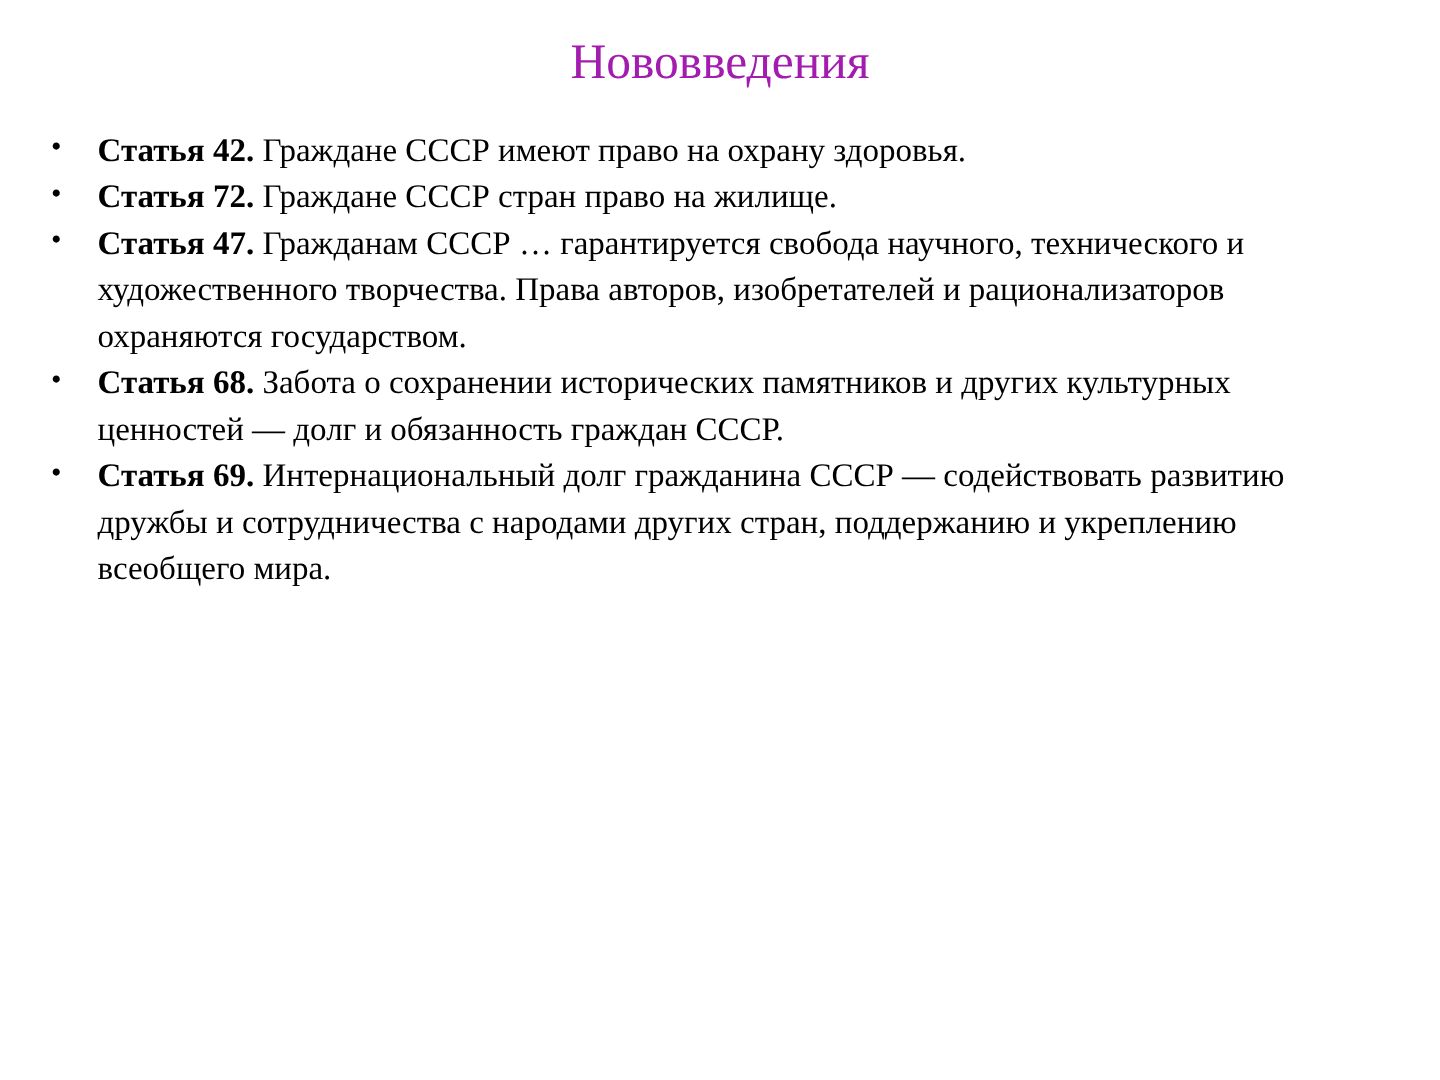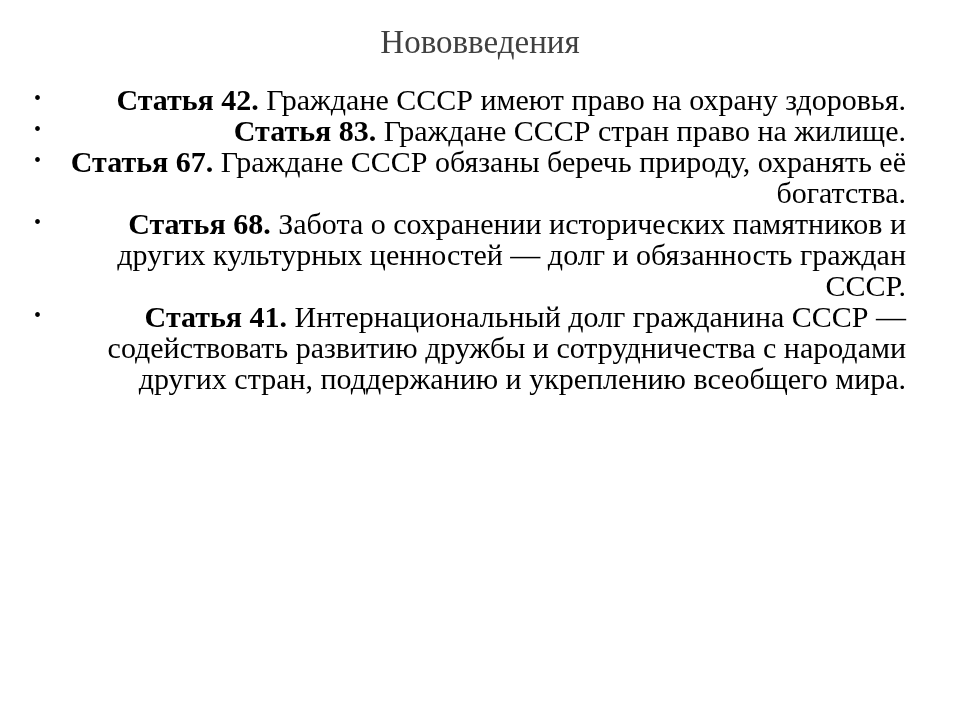--- a/index.html
+++ b/index.html
@@ -19,37 +19,36 @@
   .title {
     margin: 0;
     position: absolute;
     top: 22px;
     left: 0;
     width: 100%;
     text-align: center;
     font-size: 33px;
     font-weight: normal;
     line-height: 40px;
-    color: #404040;
+    color: #a21caf;
   }
   .bullets {
     position: absolute;
     top: 84px;
     left: 34px;
     width: 872px;
     margin: 0;
     padding: 0;
     list-style: none;
   }
   .bullets li {
     position: relative;
     padding-left: 31px;
-    font-size: 30px;
+    font-size: 22px;
     line-height: 31px;
-    text-align: right;
   }
   .bullets li::before {
     content: "\2022";
     position: absolute;
     left: 0;
     top: -1px;
     font-size: 20px;
     color: #000000;
   }
   .article-label {
@@ -59,24 +58,24 @@
 </style>
 </head>
 <body>
 
 <div class="slide">
   <h1 class="title">Нововведения</h1>
 
   <ul class="bullets">
     <li><span class="article-label">Статья 42.</span><span class="article-text">Граждане СССР имеют право на охрану здоровья.</span></li>
 
-    <li><span class="article-label">Статья 83.</span><span class="article-text">Граждане СССР стран право на жилище.</span></li>
+    <li><span class="article-label">Статья 72.</span><span class="article-text">Граждане СССР стран право на жилище.</span></li>
+
+
+    <li><span class="article-label">Статья 47.</span><span class="article-text">Гражданам СССР … гарантируется свобода научного, технического и художественного творчества. Права авторов, изобретателей и рационализаторов охраняются государством.</span></li>
 
 
 
-
-    <li><span class="article-label">Статья 67.</span><span class="article-text">Граждане СССР обязаны беречь природу, охранять её богатства.</span></li>
-
     <li><span class="article-label">Статья 68.</span><span class="article-text">Забота о сохранении исторических памятников и других культурных ценностей — долг и обязанность граждан СССР.</span></li>
 
-    <li><span class="article-label">Статья 41.</span><span class="article-text">Интернациональный долг гражданина СССР — содействовать развитию дружбы и сотрудничества с народами других стран, поддержанию и укреплению всеобщего мира.</span></li>
+    <li><span class="article-label">Статья 69.</span><span class="article-text">Интернациональный долг гражданина СССР — содействовать развитию дружбы и сотрудничества с народами других стран, поддержанию и укреплению всеобщего мира.</span></li>
   </ul>
 </div>
 
 </body></html>

